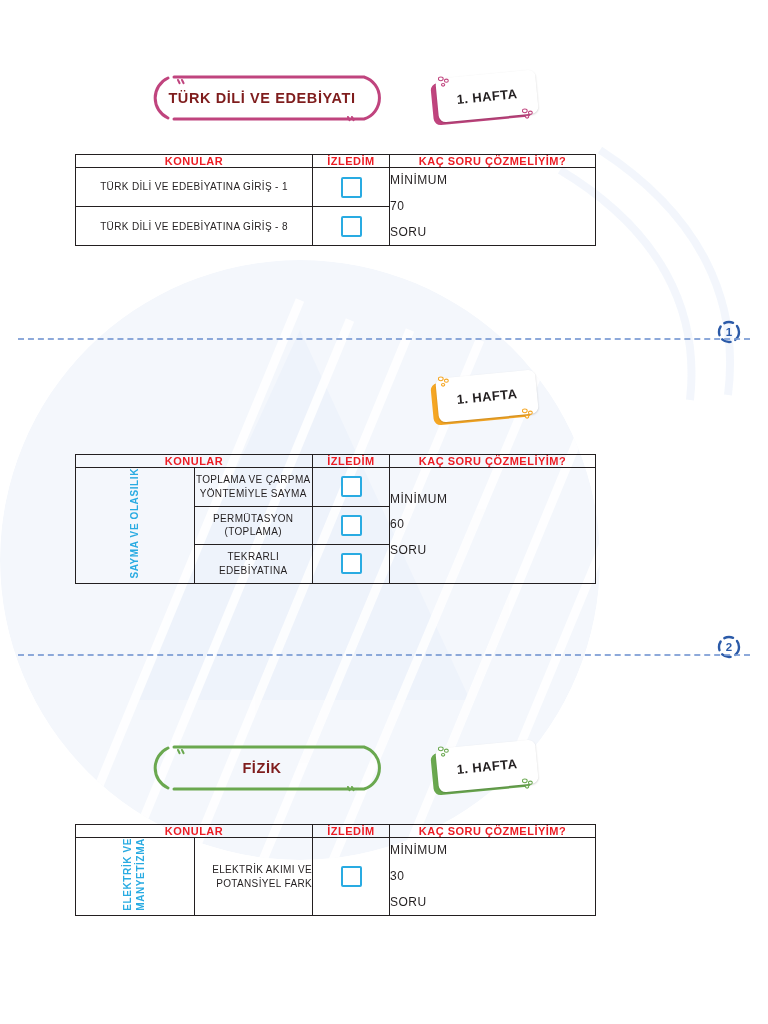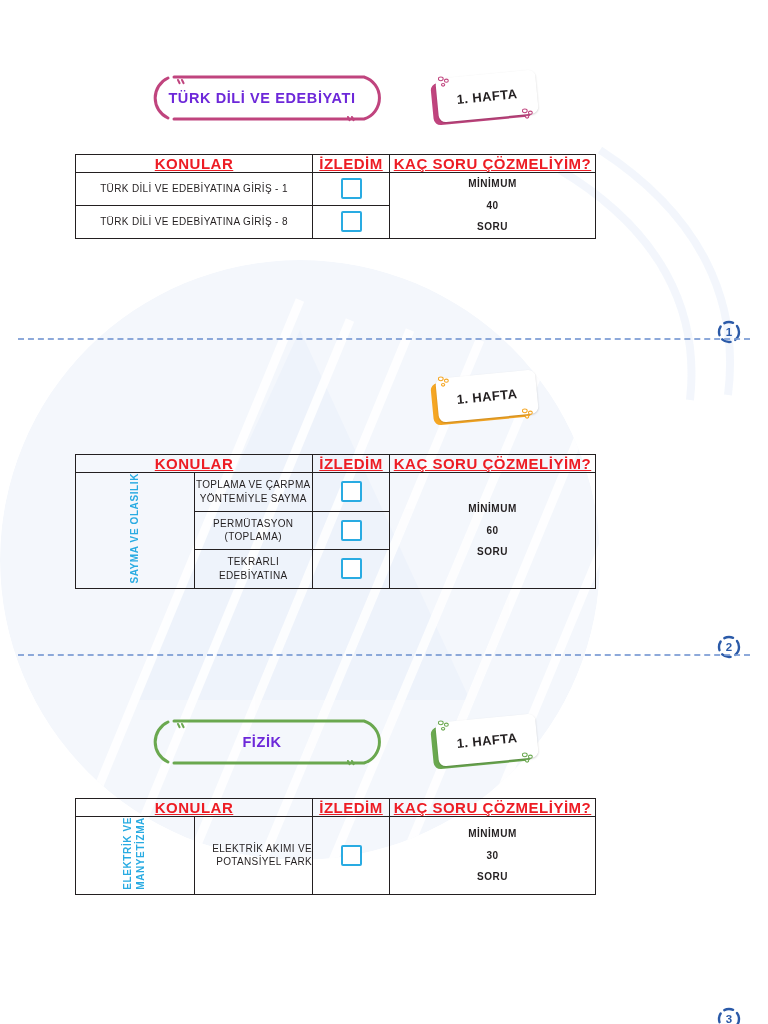--- a/index.html
+++ b/index.html
@@ -60,21 +60,21 @@
   }
   .pill-label {
     position: absolute;
     inset: 0;
     display: flex;
     align-items: center;
     justify-content: center;
     font-size: 14.5px;
     font-weight: 700;
     letter-spacing: 0.6px;
-    color: #6d28d9;
+    color: #7f1d1d;
     white-space: nowrap;
     z-index: 3;
   }
 
   
   .week {
     position: absolute;
     left: 294px;
     top: 0px;
     width: 110px;
@@ -127,28 +127,27 @@
     border-collapse: collapse;
     table-layout: fixed;
     background: transparent;
   }
   table.sheet td, table.sheet th {
     border: 1.4px solid #231f20;
     padding: 0;
     background: transparent;
   }
   .th-lbl {
-    font-size: 15px;
+    font-size: 11px;
     font-weight: 700;
     color: #ed1c24;
     letter-spacing: .5px;
     text-align: center;
     padding: 7px 2px 6px;
     white-space: nowrap;
-    text-decoration: underline;
   }
   .topic {
     font-size: 10px;
     font-weight: 400;
     color: #231f20;
     letter-spacing: .35px;
     text-align: center;
     padding: 9px 6px;
     line-height: 1.35;
   }
@@ -156,24 +155,24 @@
   .checkbox {
     display: inline-block;
     width: 17px;
     height: 17px;
     border: 2px solid #29abe2;
     border-radius: 2px;
     background: #ffffff;
     vertical-align: middle;
   }
   .qty {
-    text-align: center;
+    text-align: left;
     vertical-align: middle;
-    font-size: 10px;
-    font-weight: 700;
+    font-size: 12px;
+    font-weight: 400;
     color: #231f20;
     letter-spacing: .5px;
     line-height: 2.15;
     padding: 6px 4px;
   }
   .unit-cell {
     width: 32px;
     vertical-align: middle;
     text-align: center;
   }
@@ -283,21 +282,21 @@
           <tr>
             <th class="th-lbl" colspan="1">KONULAR</th>
             <th class="th-lbl" style="width: 76px;">İZLEDİM</th>
             <th class="th-lbl" style="width: 205px;">KAÇ SORU ÇÖZMELİYİM?</th>
           </tr>
           <tr>
             <td class="topic" style="white-space: pre-line;">TÜRK DİLİ VE EDEBİYATINA GİRİŞ - 1</td>
             <td class="cb-cell"><span class="checkbox" role="checkbox" aria-checked="false"></span></td>
             <td class="qty" rowspan="2">
               <div>MİNİMUM</div>
-              <div>40</div>
+              <div>70</div>
               <div>SORU</div>
             </td>
           </tr>
           <tr>
             <td class="topic" style="white-space: pre-line;">TÜRK DİLİ VE EDEBİYATINA GİRİŞ - 8</td>
             <td class="cb-cell"><span class="checkbox" role="checkbox" aria-checked="false"></span></td>
           </tr>
         </tbody>
       </table>
       <div class="pagenum" style="left: 716px; top: 247px;"><svg width="26" height="26" viewBox="0 0 26 26">
@@ -350,21 +349,21 @@
             <td class="topic" style="white-space: pre-line;">TEKRARLI EDEBİYATINA</td>
             <td class="cb-cell"><span class="checkbox" role="checkbox" aria-checked="false"></span></td>
           </tr>
         </tbody>
       </table>
       <div class="pagenum" style="left: 716px; top: 262px;"><svg width="26" height="26" viewBox="0 0 26 26">
           <circle cx="13" cy="13" r="10" fill="none" stroke="#2b5aa8" stroke-width="2.4" stroke-dasharray="9 5" stroke-linecap="round"></circle>
         </svg><span class="pg-txt">2</span></div>
       <div class="rule" style="top: 282px;"></div>
     </div>
-    <div class="section" style="top: 716px;">
+    <div class="section" style="top: 742px;">
       <div class="head-row">
         <div class="pill">
           <svg class="pill-svg" width="256" height="48" viewBox="0 0 256 48">
             <path d="M 40 3 L 230 3 A 22 22 0 0 1 230 45 L 40 45" fill="none" stroke="#6aa84f" stroke-width="3" stroke-linecap="round"></path>
             <path d="M 34 4 A 22 22 0 0 0 34 44" fill="none" stroke="#6aa84f" stroke-width="3" stroke-linecap="round"></path>
             <g>
               <line x1="44" y1="6" x2="45.6" y2="9.2" stroke="#6aa84f" stroke-width="2" stroke-linecap="round"></line>
               <line x1="48" y1="6" x2="49.6" y2="9.2" stroke="#6aa84f" stroke-width="2" stroke-linecap="round"></line>
             </g>
             <g>

